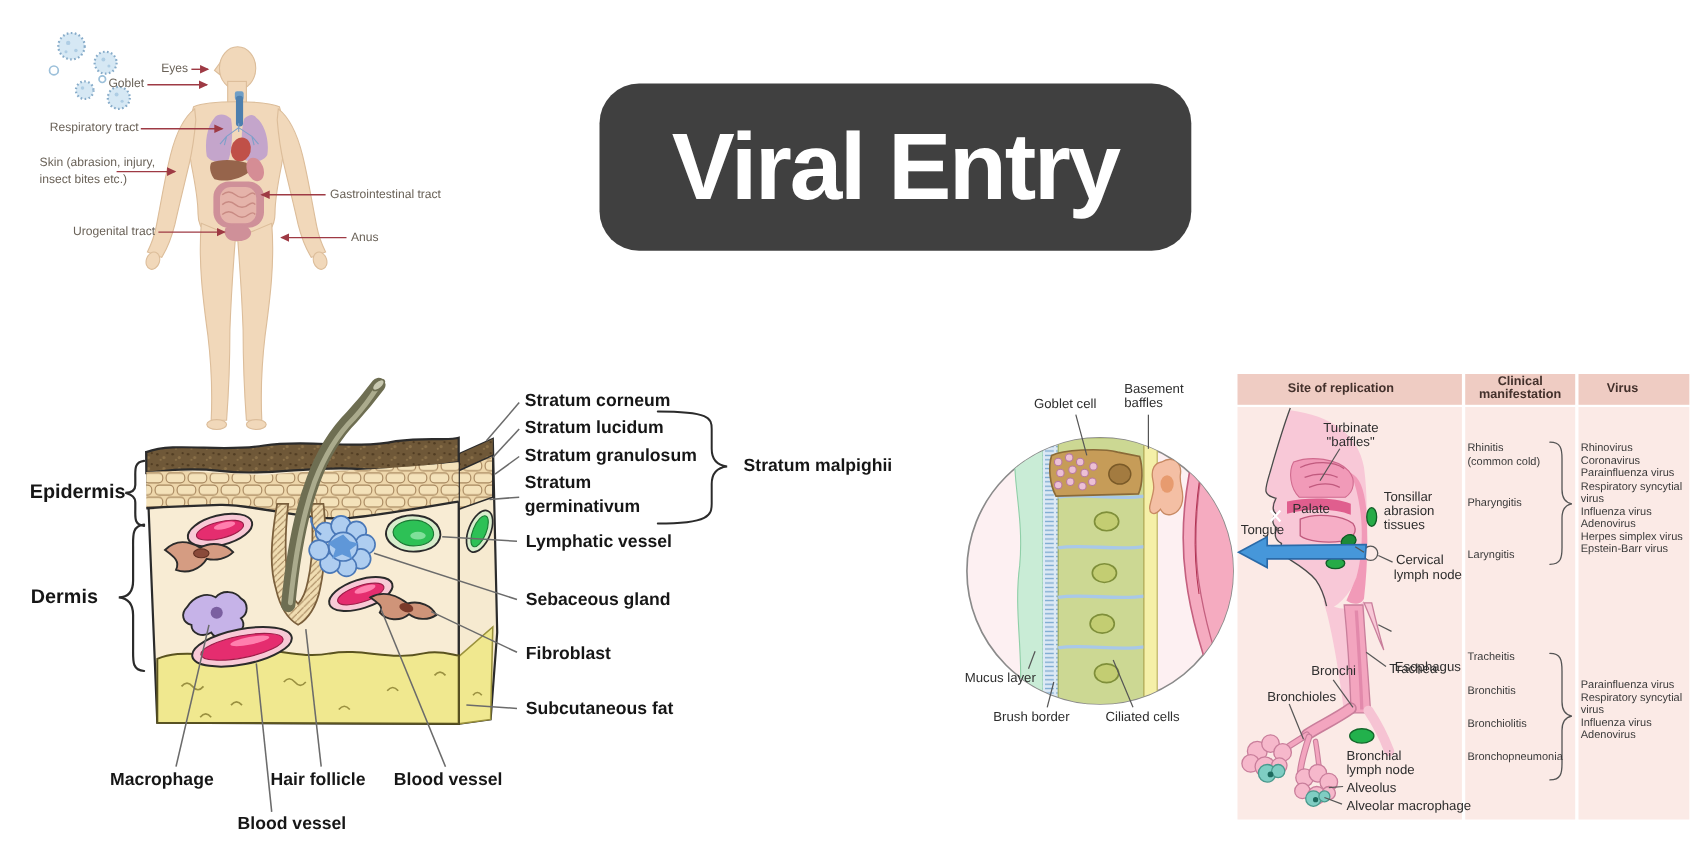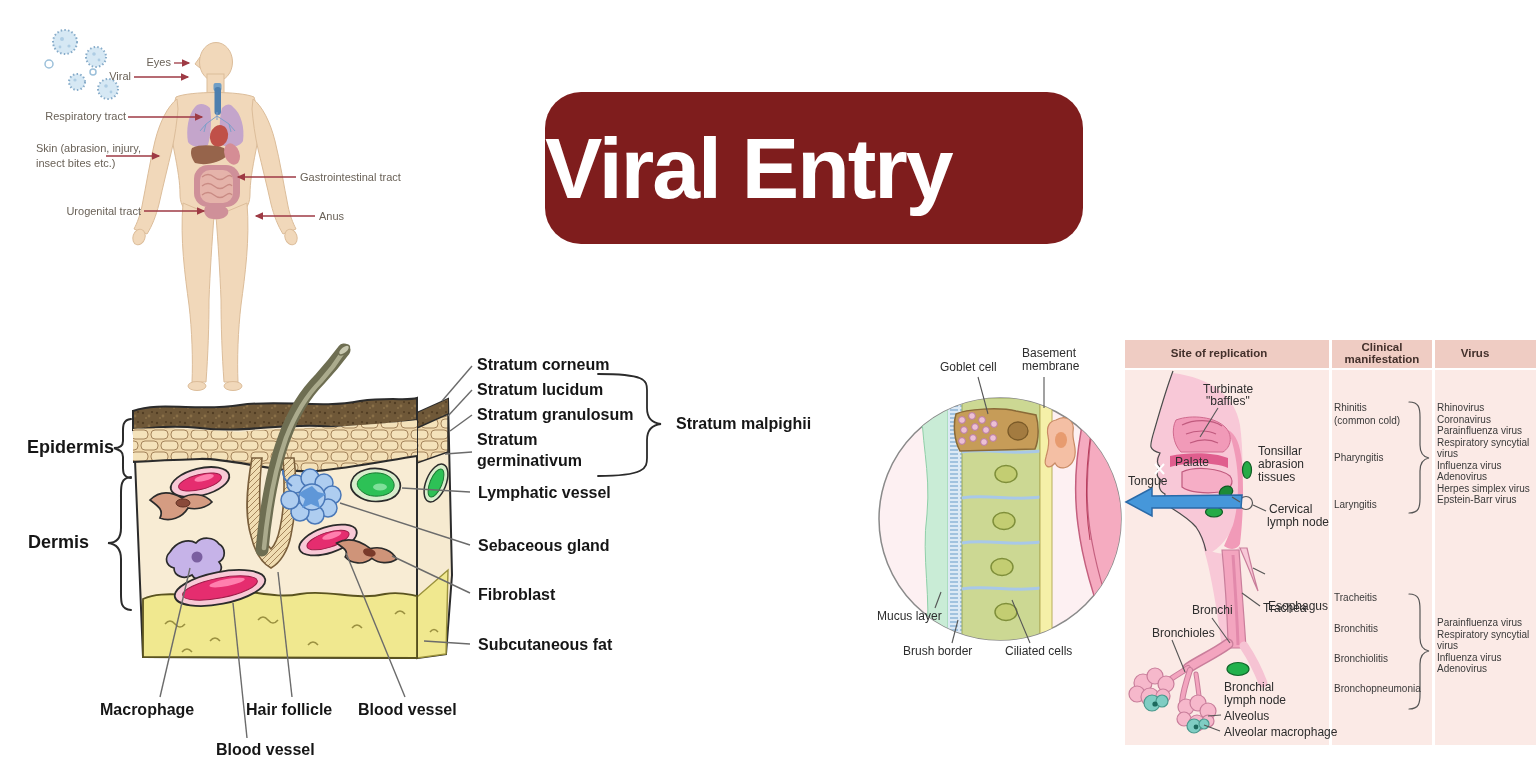--- a/index.html
+++ b/index.html
@@ -11,22 +11,22 @@
   .bd.r{text-align:right}
   
   .sk{position:absolute;font-size:16px;font-weight:bold;color:#161616;white-space:nowrap;line-height:19px}
   .sk-big{font-size:18px}
   
   .rs{position:absolute;font-size:12px;color:#2d2d2d;white-space:nowrap;line-height:12px}
   .rs-b{font-weight:normal}
   .hdr{position:absolute;font-size:11.5px;font-weight:bold;color:#43302b;text-align:center;line-height:13px}
   .cv{position:absolute;font-size:10px;color:#3a3a3a;line-height:11.5px}
   .cv div{margin:0 0 0 0}
-  .badge{position:absolute;left:545px;top:92px;width:538px;height:152px;background:#7f1d1d;
-         border-radius:36px;display:flex;align-items:center;justify-content:flex-start}
+  .badge{position:absolute;left:545px;top:76px;width:538px;height:152px;background:#404040;
+         border-radius:36px;display:flex;align-items:center;justify-content:center}
   .badge-text{color:#ffffff;font-size:86px;font-weight:bold;letter-spacing:-2px;white-space:nowrap}
 </style>
 </head>
 <body>
 
 <div class="badge">
   <div class="badge-text">Viral Entry</div>
 </div>
 
 <svg style="left:0;top:0" width="470" height="400" viewBox="0 0 470 400">
@@ -100,21 +100,21 @@
     <line x1="134" y1="77" x2="188" y2="77" marker-end="url(#arr)"></line>
     <line x1="128" y1="117" x2="202" y2="117" marker-end="url(#arr)"></line>
     <line x1="106" y1="156" x2="159" y2="156" marker-end="url(#arr)"></line>
     <line x1="296" y1="177" x2="238" y2="177" marker-end="url(#arr)"></line>
     <line x1="144" y1="211" x2="204" y2="211" marker-end="url(#arr)"></line>
     <line x1="315" y1="216" x2="256" y2="216" marker-end="url(#arr)"></line>
   </g>
 </svg>
 
 <div class="bd r" style="left:120px;top:56px;width:51px">Eyes</div>
-<div class="bd r" style="left:78px;top:70px;width:53px">Viral</div>
+<div class="bd r" style="left:78px;top:70px;width:53px">Goblet</div>
 <div class="bd r" style="left:30px;top:110px;width:96px">Respiratory tract</div>
 <div class="bd" style="left:36px;top:142px">Skin (abrasion, injury,</div>
 <div class="bd" style="left:36px;top:157px">insect bites etc.)</div>
 <div class="bd" style="left:300px;top:171px">Gastrointestinal tract</div>
 <div class="bd r" style="left:66px;top:205px;width:75px">Urogenital tract</div>
 <div class="bd" style="left:319px;top:210px">Anus</div>
 
 <svg style="left:0;top:338px" width="820" height="430" viewBox="0 338 820 430">
   <defs>
     <pattern id="cobble" patternUnits="userSpaceOnUse" width="20" height="22">
@@ -425,21 +425,21 @@
   </g>
 
   <g fill="none" stroke="#555555" stroke-width="1.2" stroke-linecap="round">
     <path d="M1409,402 C1419,402 1420,408 1420,417 L1420,445 C1420,453 1423,457 1429,458 C1423,459 1420,463 1420,471 L1420,498 C1420,507 1419,513 1409,513"></path>
     <path d="M1409,594 C1419,594 1420,600 1420,610 L1420,638 C1420,646 1423,650 1429,651 C1423,652 1420,656 1420,664 L1420,694 C1420,703 1419,709 1409,709"></path>
   </g>
 </svg>
 
 <div class="rs" style="left:940px;top:361px">Goblet cell</div>
 <div class="rs" style="left:1022px;top:347px">Basement</div>
-<div class="rs" style="left:1022px;top:360px">membrane</div>
+<div class="rs" style="left:1022px;top:360px">baffles</div>
 <div class="rs" style="left:877px;top:610px">Mucus layer</div>
 <div class="rs" style="left:903px;top:645px">Brush border</div>
 <div class="rs" style="left:1005px;top:645px">Ciliated cells</div>
 
 <div class="hdr" style="left:1125px;top:347px;width:188px">Site of replication</div>
 <div class="hdr" style="left:1332px;top:341px;width:100px">Clinical</div>
 <div class="hdr" style="left:1332px;top:353px;width:100px">manifestation</div>
 <div class="hdr" style="left:1435px;top:347px;width:80px">Virus</div>
 
 <div class="rs" style="left:1203px;top:383px">Turbinate</div>

